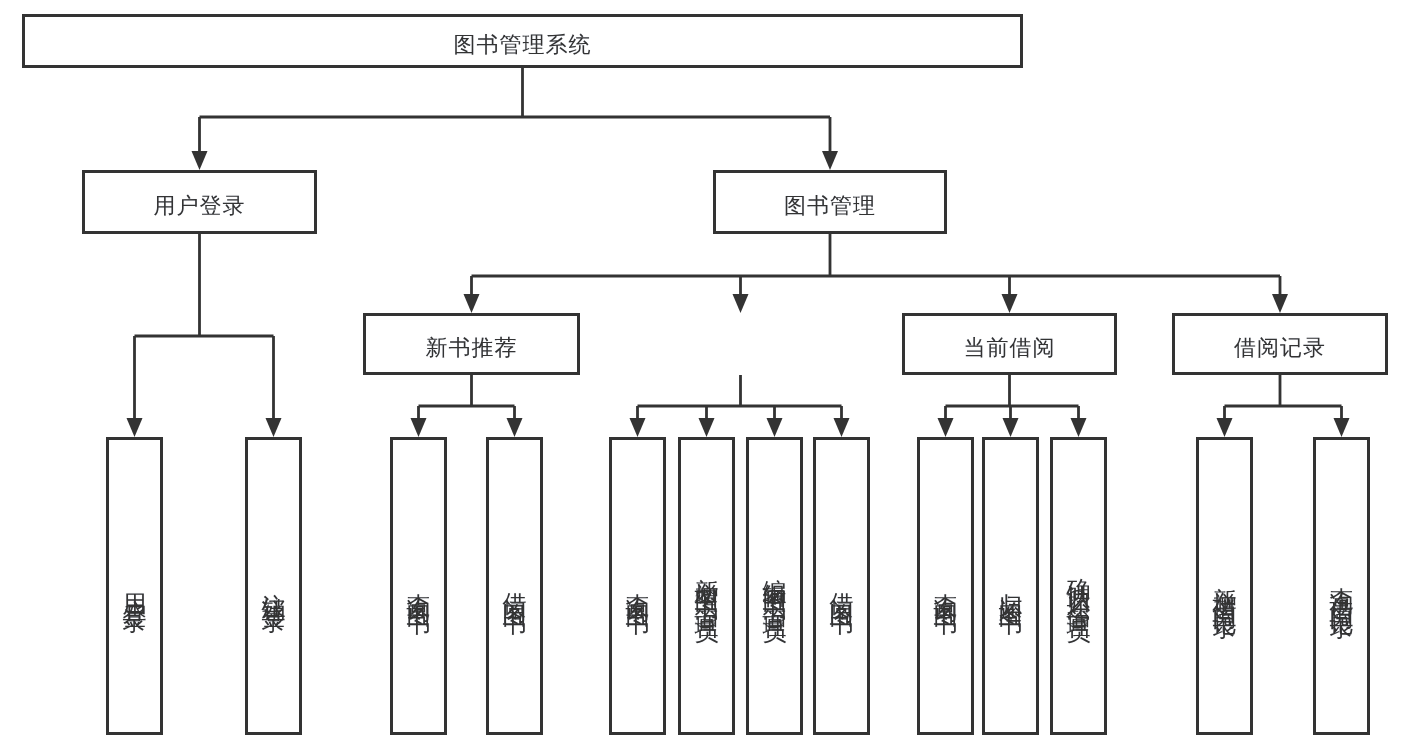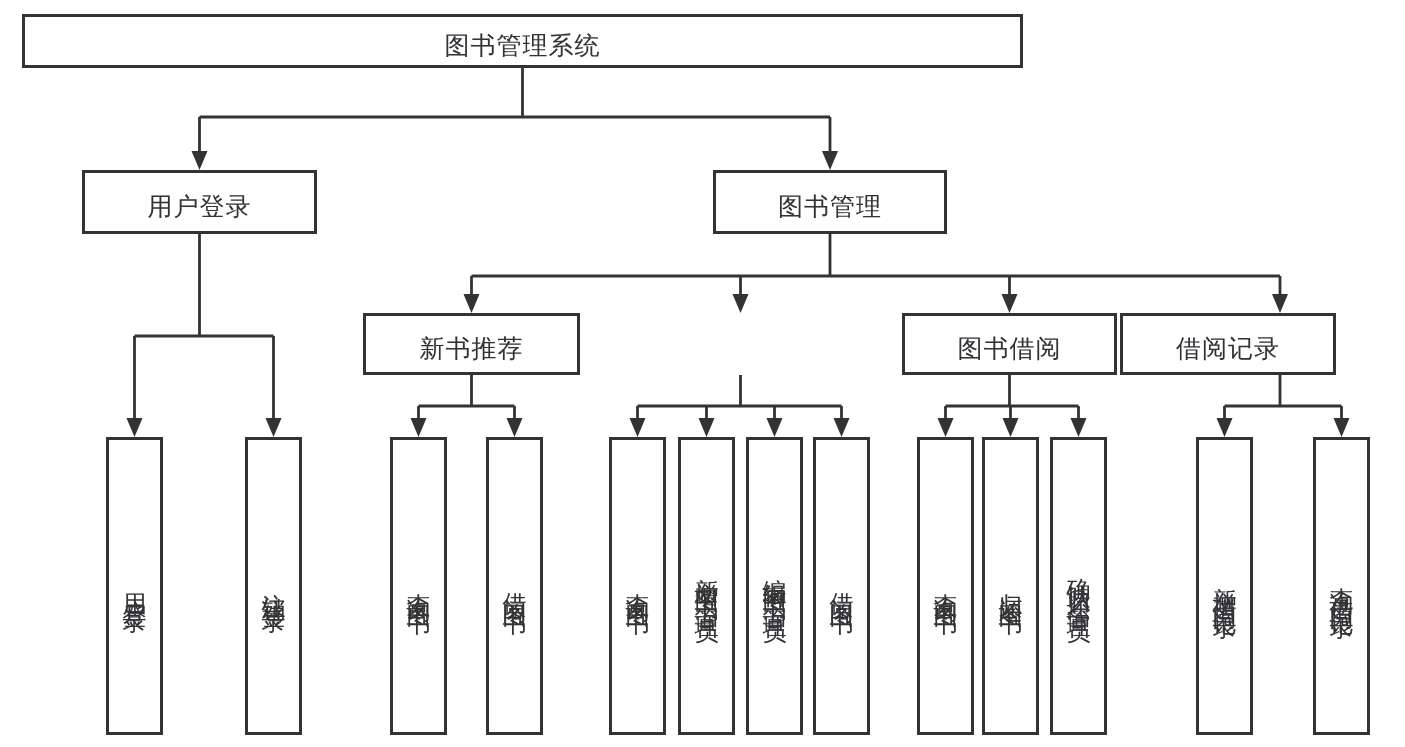--- a/index.html
+++ b/index.html
@@ -7,21 +7,21 @@
     position:relative;width:1405px;height:747px;background:#ffffff;
     font-family:"Liberation Sans","DejaVu Sans",sans-serif;overflow:hidden;
   }
   .connectors{position:absolute;left:0;top:0;width:1405px;height:747px;}
   .node{
     position:absolute;box-sizing:border-box;border:3px solid #333333;
     background:#ffffff;display:flex;align-items:center;justify-content:center;
     color:#333333;
   }
   .h-node span{
-    font-size:25px;letter-spacing:1px;white-space:nowrap;
+    font-size:22px;letter-spacing:1px;white-space:nowrap;
     text-shadow:0 0 1px rgba(90,120,200,0.18);
     margin-top:8px;
   }
   .root-node{left:22px;top:14px;width:1001px;height:54px;}
   .l2-node{top:170px;height:64px;}
   .l3-node{top:313px;height:62px;}
   .v-node{top:437px;width:57px;height:298px;}
   .v-node span{
     writing-mode:vertical-rl;text-orientation:mixed;
     font-size:24px;letter-spacing:6px;line-height:1;
@@ -79,23 +79,23 @@
     <span>用户登录</span>
   </div>
   <div class="node h-node l3-node" style="left:363px;width:217px;">
     <span>新书推荐</span>
   </div>
 
   <div class="node h-node l2-node" style="left:713px;width:234px;">
     <span>图书管理</span>
   </div>
   <div class="node h-node l3-node" style="left:902px;width:215px;">
-    <span>图书借阅</span>
+    <span>当前借阅</span>
   </div>
-  <div class="node h-node l3-node" style="left:1120px;width:216px;">
+  <div class="node h-node l3-node" style="left:1172px;width:216px;">
     <span>借阅记录</span>
   </div>
 
   <div class="node v-node" style="left:106px;">
     <span>用户登录</span>
   </div>
   <div class="node v-node" style="left:245px;">
     <span>注销登录</span>
   </div>
   <div class="node v-node" style="left:390px;">

